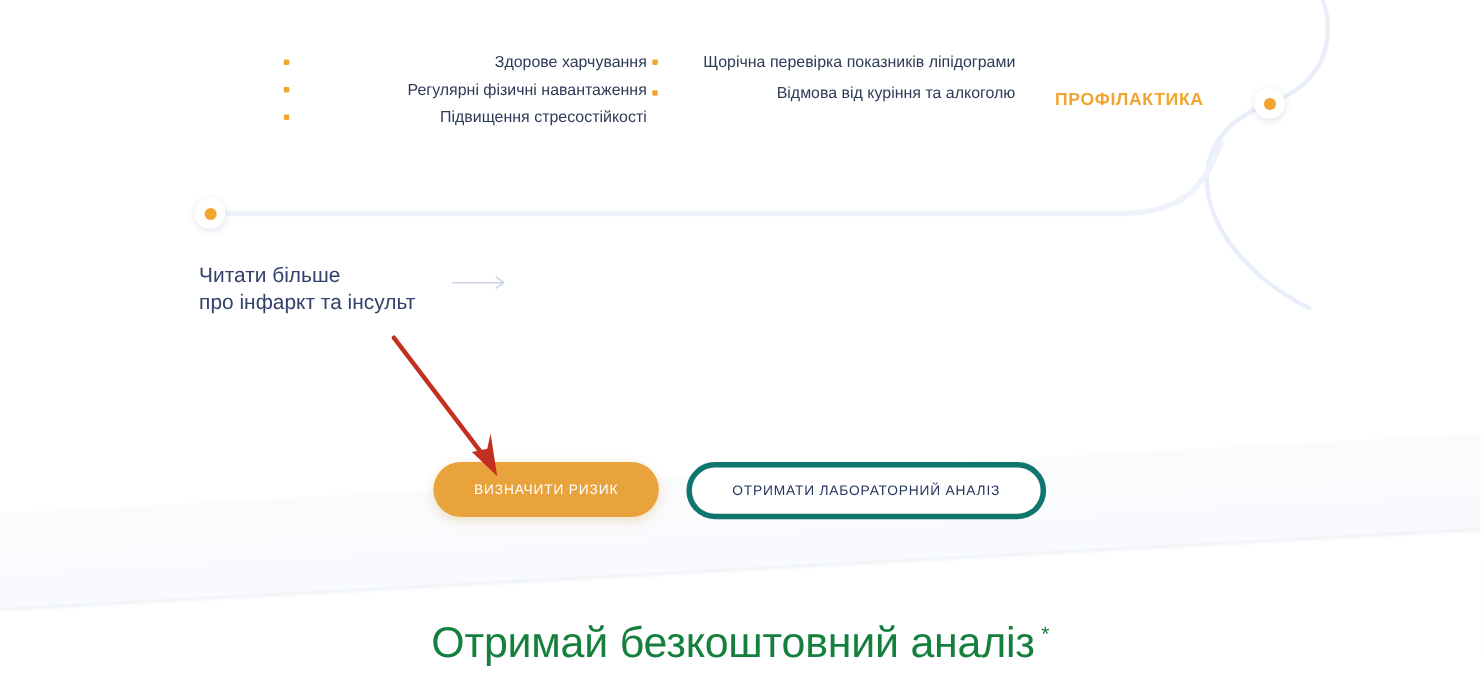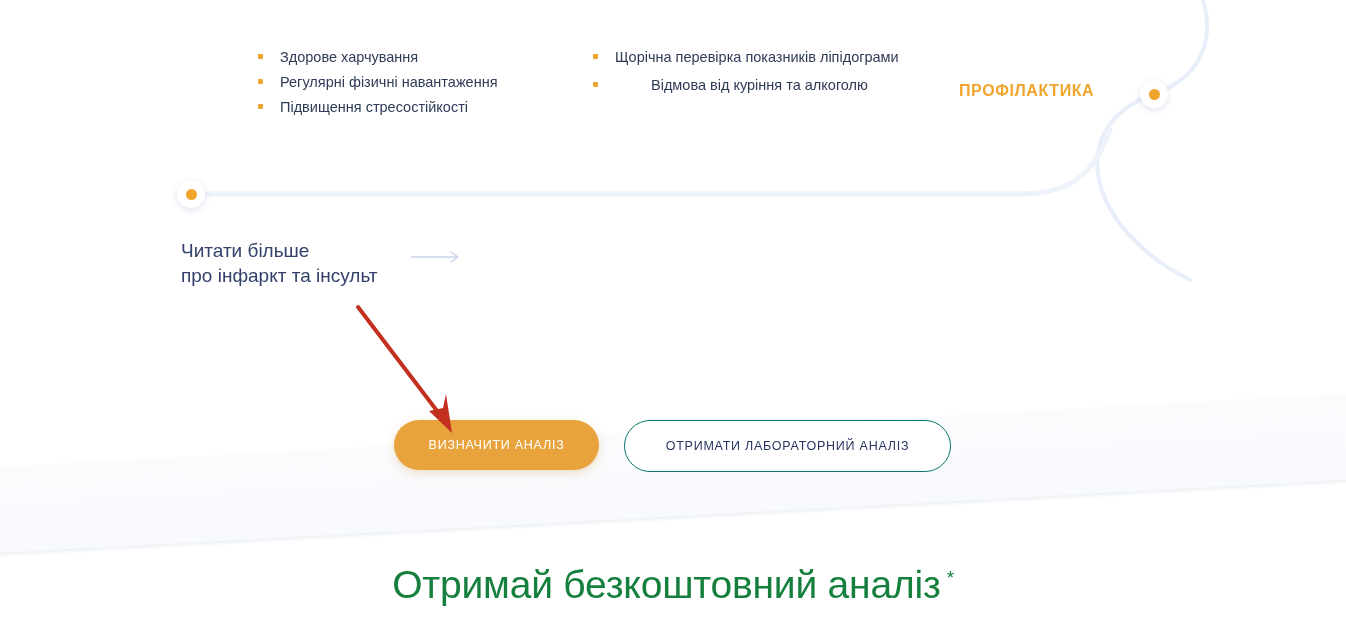--- a/index.html
+++ b/index.html
@@ -98,20 +98,21 @@
     font-size: 14.5px;
     line-height: 20px;
   }
   #bullets-left  { left: 258px; top: 47px; width: 330px; }
   #bullets-right { left: 593px; top: 47px; width: 330px; }
 
   .bullet-row {
     display: flex;
     align-items: flex-start;
     margin-bottom: 5px;
+    text-align: right;
   }
   .bullet-mark {
     flex: 0 0 auto;
     width: 5px;
     height: 5px;
     border-radius: 1px;
     background: #f0a62e;
     margin-top: 7px;
     margin-right: 17px;
   }
@@ -172,21 +173,21 @@
     border: none;
     box-shadow: 0 3px 10px rgba(208,150,50,.28);
   }
   #btn-secondary {
     left: 624px;
     top: 420px;
     width: 327px;
     height: 52px;
     background: #ffffff;
     color: #27365f;
-    border: 1px solid #0f766e;
+    border: 5px solid #0f766e;
   }
 
   
   #bottom-heading {
     position: absolute;
     left: 0;
     top: 563px;
     width: 1346px;
     text-align: center;
     color: #15803d;
@@ -258,21 +259,21 @@
 
   <div id="readmore">
     <div id="readmore-text">Читати більше
 про інфаркт та інсульт</div>
     <svg id="readmore-arrow" width="52" height="14" viewBox="0 0 52 14">
       <path d="M 1 7 L 47 7" fill="none" stroke="#c9d3e8" stroke-width="1.4"></path>
       <path d="M 41 2 L 48 7 L 41 12" fill="none" stroke="#c9d3e8" stroke-width="1.4" stroke-linecap="round" stroke-linejoin="round"></path>
     </svg>
   </div>
 
-  <div class="btn" id="btn-primary">ВИЗНАЧИТИ АНАЛІЗ</div>
+  <div class="btn" id="btn-primary">ВИЗНАЧИТИ РИЗИК</div>
   <div class="btn" id="btn-secondary">ОТРИМАТИ ЛАБОРАТОРНИЙ АНАЛІЗ</div>
 
   <div id="bottom-heading">
     <span>Отримай безкоштовний аналіз</span><span class="ast">*</span>
   </div>
 
   <svg id="annotation" viewBox="0 0 1346 621">
     <path d="M 358 307 L 447 424" fill="none" stroke="#c4301f" stroke-width="4" stroke-linecap="round"></path>
     <path d="M 452 433 L 429 411 L 443 408 L 446 394 Z" fill="#c4301f"></path>
   </svg>

